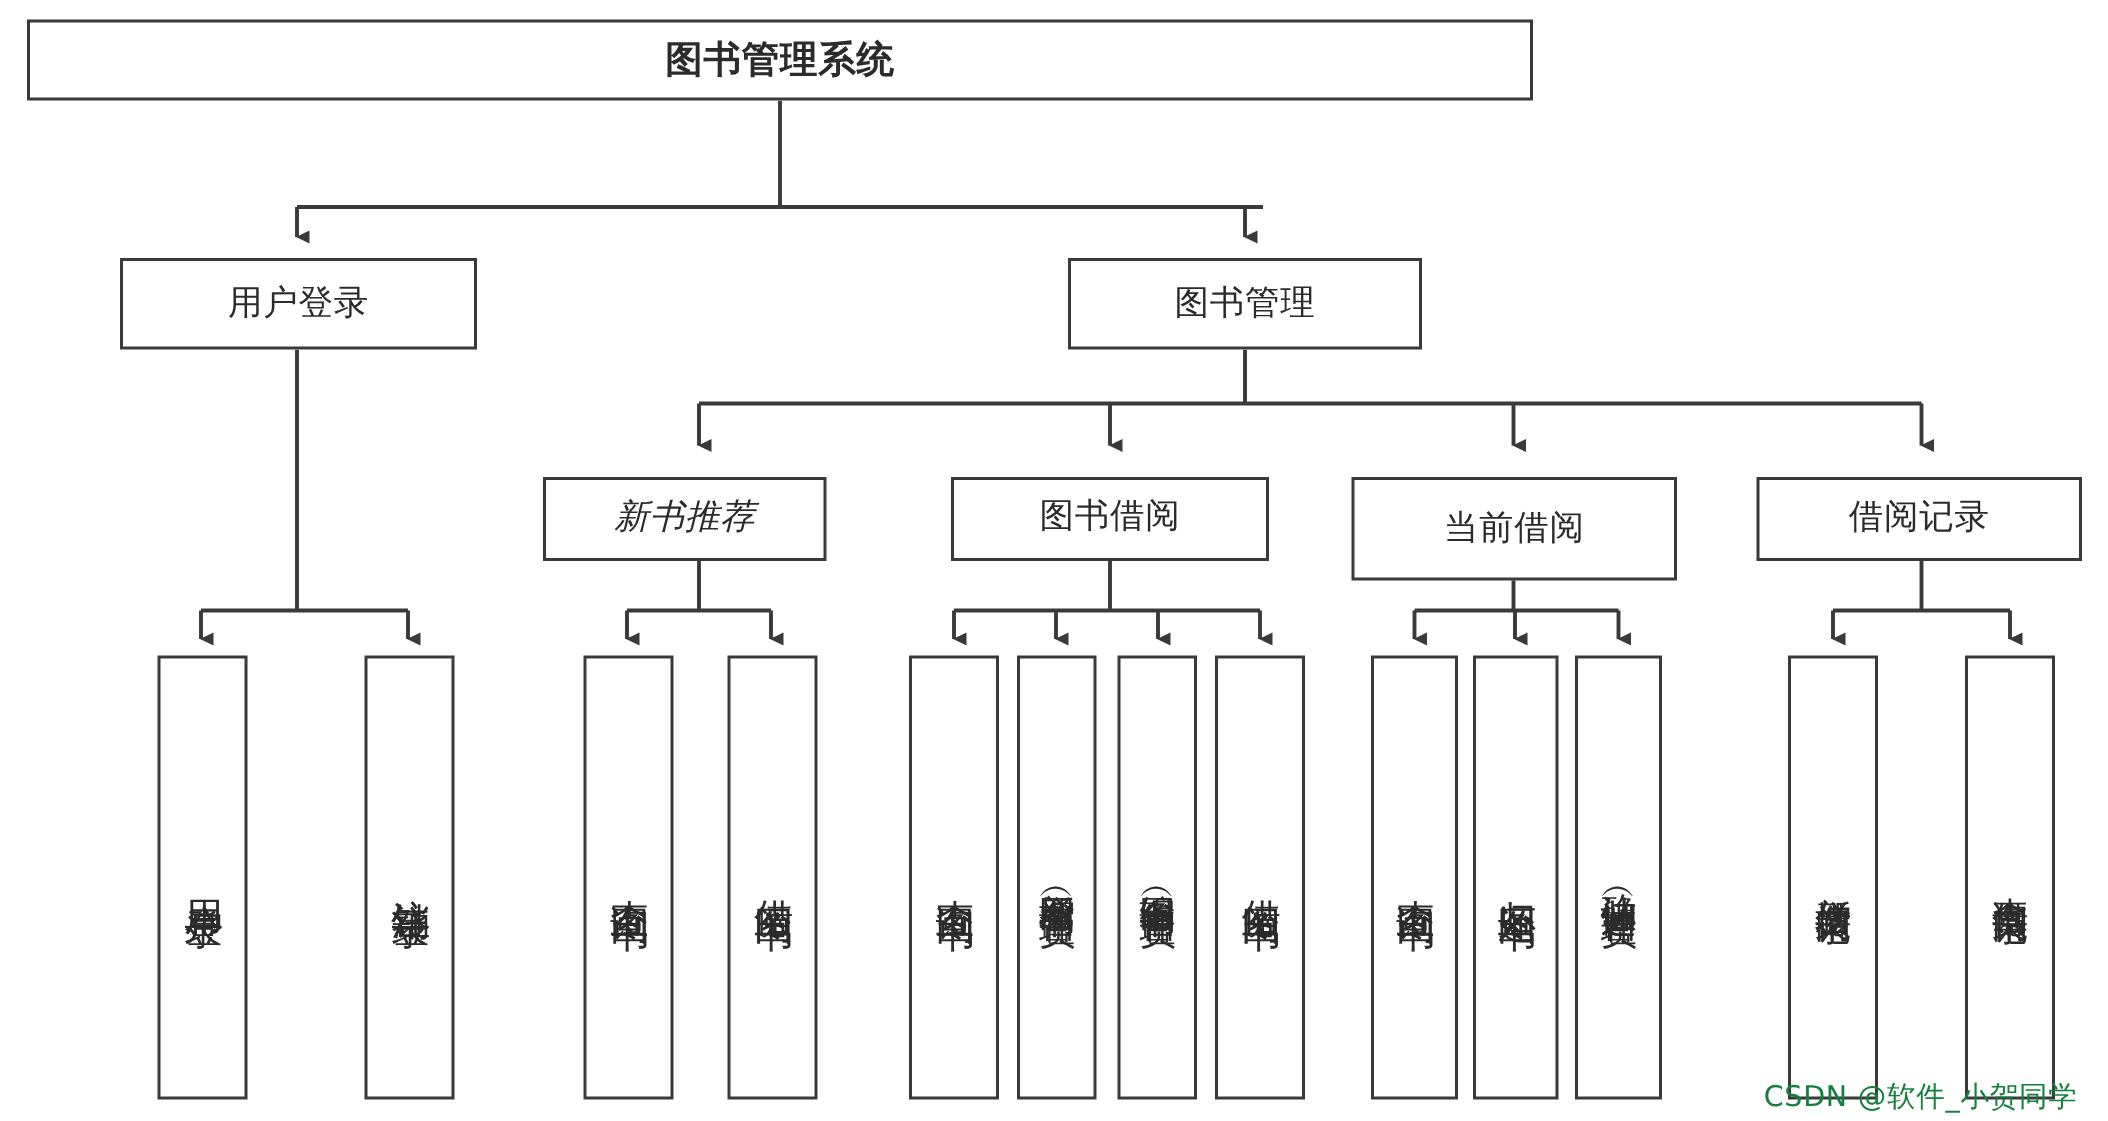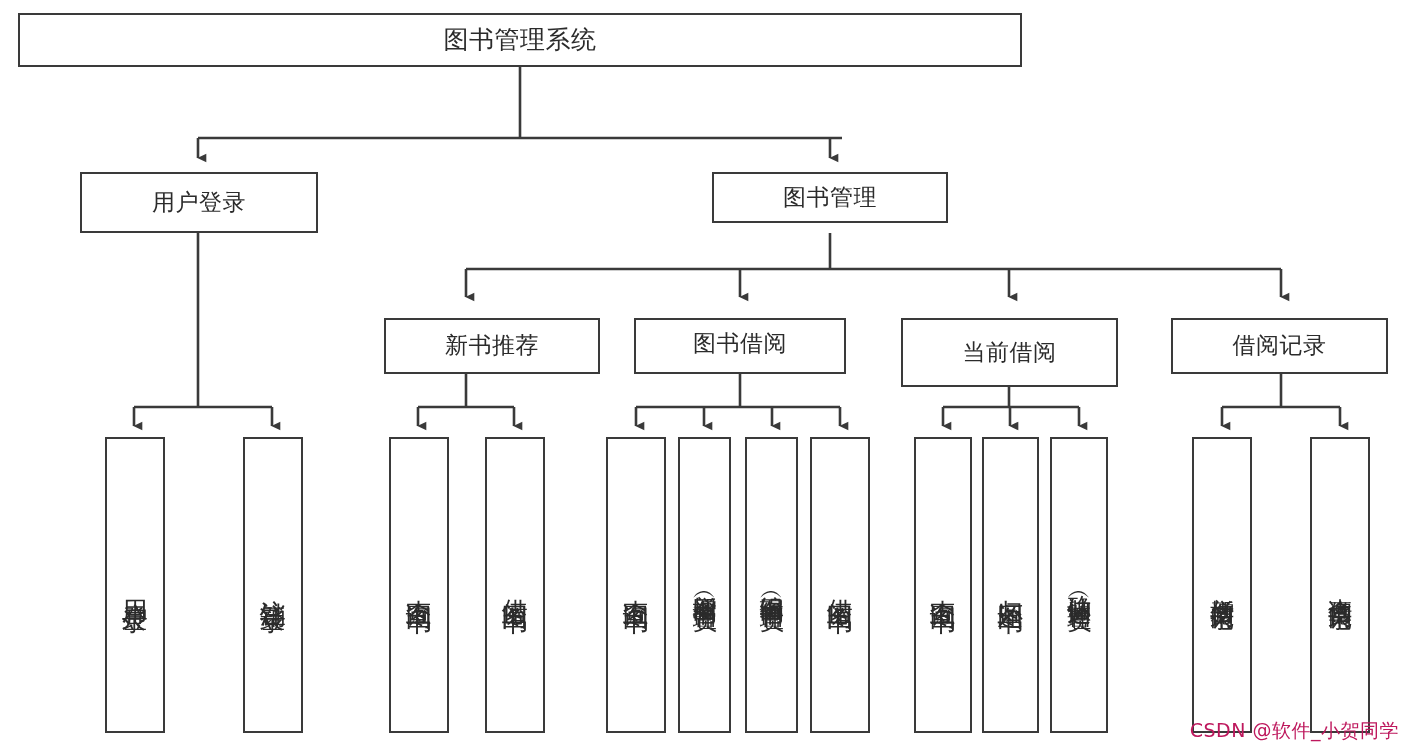--- a/index.html
+++ b/index.html
@@ -54,24 +54,24 @@
     letter-spacing:3px;
     white-space:nowrap;
     max-height:286px;
   }
   .node.v.narrow .lbl{
     font-size:24px;
     letter-spacing:2px;
   }
   .watermark{
     position:absolute;
-    right:6px;
+    right:20px;
     bottom:3px;
     font-size:19px;
-    color:#be185d;
+    color:#15803d;
     letter-spacing:0.5px;
     z-index:5;
     white-space:nowrap;
     font-family:"DejaVu Sans","Liberation Sans",sans-serif;
     text-align:center;
   }
 </style>
 </head>
 <body>
 
@@ -120,33 +120,33 @@
       <path d="M1010,407 L1010,426" marker-end="url(#arrow)"></path>
       <path d="M1079,407 L1079,426" marker-end="url(#arrow)"></path>
 
       <path d="M1281,374 L1281,407"></path>
       <path d="M1222,407 L1340,407"></path>
       <path d="M1222,407 L1222,426" marker-end="url(#arrow)"></path>
       <path d="M1340,407 L1340,426" marker-end="url(#arrow)"></path>
     </g>
   </svg>
 
-  <div class="node h" id="n-root" style="left:18px; top:13px; width:1004px; height:54px;">
+  <div class="node h" id="n-root" style="left:18px; top:13px; width:1004px; height:54px;font-weight:bold;">
     <span class="lbl">图书管理系统</span>
   </div>
 
   <div class="node h" style="left:80px; top:172px; width:238px; height:61px;">
     <span class="lbl">用户登录</span>
   </div>
 
-  <div class="node h" style="left:712px; top:172px; width:236px; height:51px;">
+  <div class="node h" style="left:712px; top:172px; width:236px; height:61px;">
     <span class="lbl">图书管理</span>
   </div>
 
-  <div class="node h" style="left:384px; top:318px; width:216px; height:56px;">
+  <div class="node h" style="left:362px; top:318px; width:189px; height:56px;font-style:italic;">
     <span class="lbl">新书推荐</span>
   </div>
 
   <div class="node h" style="left:634px; top:318px; width:212px; height:56px;font-family:Liberation Mono, monospace;">
     <span class="lbl">图书借阅</span>
   </div>
 
   <div class="node h" style="left:901px; top:318px; width:217px; height:69px;">
     <span class="lbl">当前借阅</span>
   </div>

